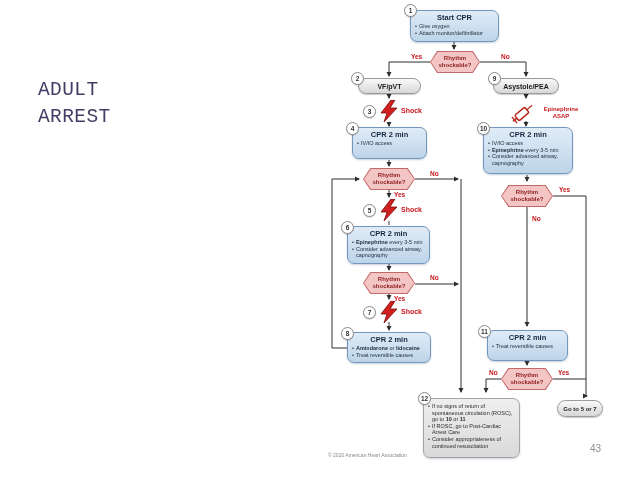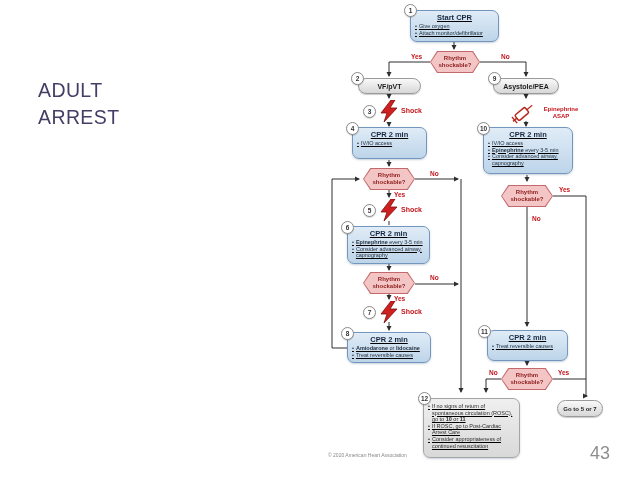--- a/index.html
+++ b/index.html
@@ -1,32 +1,32 @@
 <!DOCTYPE html>
 <html style="--red: #c4161c; --titlec: #463d66; --bluetop: #e0ecf7; --bluebot: #bdd4e9; --blueborder: #7296bd; --pinkfill: #f4c5c5; --pinkborder: #c4696b; --pinktext: #8c1d1d; --graytop: #efefef; --graybot: #d9d9d9; --grayborder: #a5a5a5; --pagegray: #8f8f8f;"><head>
 <meta charset="utf-8">
 <style>
   html,body{margin:0;padding:0;}
   body{width:638px;height:478px;background:#ffffff;position:relative;overflow:hidden;
        font-family:"Liberation Sans",sans-serif;}
 
   
-  .deck-title{position:absolute;left:38px;top:77px;font-family:Liberation Sans, sans-serif;
+  .deck-title{position:absolute;left:38px;top:77px;font-family:Liberation Mono, monospace;
     font-size:19.5px;line-height:27px;color:var(--titlec,#463d66);letter-spacing:.4px;}
 
-  .pagenum{position:absolute;left:590px;top:443px;font-size:18px;color:var(--pagegray,#8f8f8f);}
+  .pagenum{position:absolute;left:590px;top:443px;font-size:10px;color:var(--pagegray,#8f8f8f);}
   .copyright{position:absolute;left:328px;top:452px;font-size:5px;color:#8a8a8a;}
 
   
   svg.wires{position:absolute;left:0;top:0;pointer-events:none;}
 
   
   .nodebox{position:absolute;box-sizing:border-box;border-radius:7px;
     background:linear-gradient(180deg,var(--bluetop,#e0ecf7),var(--bluebot,#bdd4e9));
-    border:1px solid var(--blueborder,#7296bd);box-shadow:0 1px 2px rgba(40,70,110,.25);z-index:2;text-decoration:underline;}
+    border:1px solid var(--blueborder,#7296bd);box-shadow:0 1px 2px rgba(40,70,110,.25);z-index:2;}
   .nodebox .ntitle{font-weight:bold;font-size:7.5px;color:#17263f;text-align:center;margin-top:2px;line-height:9px;}
   .bullets{padding:1px 3px 0 4px;font-size:5.5px;color:#23313f;line-height:6.6px;}
   .bullet{display:flex;}
   .bullet .dot{margin-right:2px;}
 
   
   .graybox{background:linear-gradient(180deg,var(--graytop,#efefef),var(--graybot,#d9d9d9));
     border:1px solid var(--grayborder,#a5a5a5);}
   .graybox .bullets{color:#2c2c2c;}
 

